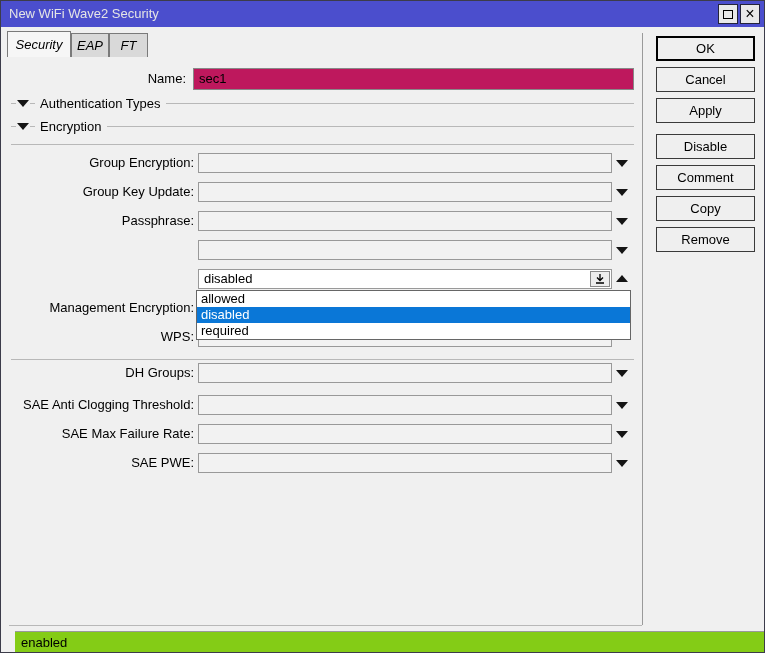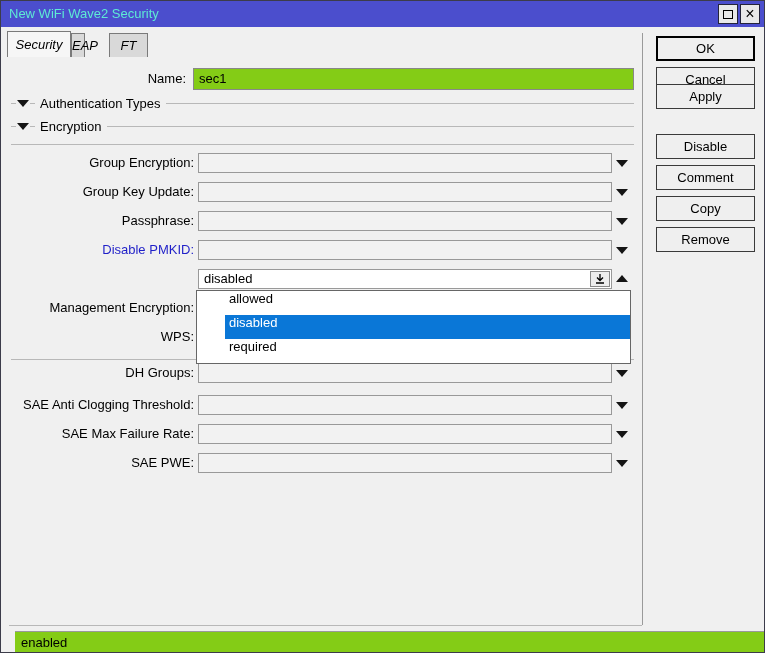--- a/index.html
+++ b/index.html
@@ -3,36 +3,36 @@
 <meta charset="utf-8">
 <style>
   html,body { margin:0; padding:0; background:#ffffff; }
   #window {
     position:relative; width:765px; height:653px; box-sizing:border-box;
     background:#f0f0f0; border:1px solid #3c3c4a; overflow:hidden;
     font-family:"Liberation Sans", sans-serif; font-size:13px; color:#000;
   }
   
   .titlebar { position:absolute; top:0; left:0; right:0; height:26px; background:#4b4ecd; }
-  .titlebar .title { position:absolute; left:8px; top:5px; color:#5eead4; font-size:13px; }
+  .titlebar .title { position:absolute; left:8px; top:5px; color:#e5e5e5; font-size:13px; }
   .tb-btn { position:absolute; top:3px; width:20px; height:20px; box-sizing:border-box;
     background:#e9e9e9; border:1px solid #24243a; display:flex; align-items:center; justify-content:center; }
   .tb-max { right:26px; }
   .tb-max .sq { width:10px; height:9px; border:1px solid #000; box-sizing:border-box; }
   .tb-close { right:4px; font-size:16px; line-height:1; color:#000; }
   
   .tab { position:absolute; box-sizing:border-box; border:1px solid #7a7a7a; border-bottom:none; text-align:center;font-style:italic; }
   .tab.active { left:6px; top:30px; width:64px; height:26px; background:#f6f6f6; line-height:25px; z-index:2; }
-  .tab.t1 { left:70px; top:32px; width:14px; height:24px; background:#d9d9d9; line-height:23px; }
+  .tab.t1 { left:70px; top:32px; width:38px; height:24px; background:#d9d9d9; line-height:23px; }
   .tab.t2 { left:108px; top:32px; width:39px; height:24px; background:#d9d9d9; line-height:23px; }
   
   .name-row { position:absolute; top:67px; left:0; height:22px; }
   .name-row .nlabel { position:absolute; left:0; width:185px; text-align:right; line-height:22px; }
   .name-row .ninput { position:absolute; left:192px; top:0; width:441px; height:22px; box-sizing:border-box;
-    background:#84cc16; border:1px solid #888; line-height:20px; padding-left:5px; }
+    background:#be185d; border:1px solid #888; line-height:20px; padding-left:5px; }
   
   .section { position:absolute; left:10px; width:623px; height:14px; display:flex; align-items:center; }
   .section .dash { width:5px; height:1px; background:#b8b8b8; }
   .section .tri { width:0; height:0; border-left:6px solid transparent; border-right:6px solid transparent;
     border-top:7px solid #141414; margin:0 1px; }
   .section .slabel { padding:0 6px 0 5px; white-space:nowrap; }
   .section .rule { flex:1; height:1px; background:#b8b8b8; }
   
   .hline { position:absolute; height:1px; background:#b8b8b8; }
   .vline { position:absolute; width:1px; background:#9a9a9a; }
@@ -45,21 +45,21 @@
   .fcombo.white { background:#fff; line-height:18px; padding-left:5px; }
   .arr { position:absolute; left:615px; top:7px; width:0; height:0;
     border-left:6px solid transparent; border-right:6px solid transparent; }
   .arr.down { border-top:7px solid #141414; }
   .arr.up { border-bottom:7px solid #141414; top:6px; }
   .combo-btn { position:absolute; right:1px; top:1px; width:20px; height:16px; box-sizing:border-box;
     background:#ededed; border:1px solid #888; display:flex; align-items:center; justify-content:center; }
   
   .popup { position:absolute; left:195px; top:289px; width:435px; box-sizing:border-box;
     background:#fff; border:1px solid #666; z-index:10; }
-  .popup-item { height:24px; line-height:16px; padding-left:4px;margin-left:28px; }
+  .popup-item { height:16px; line-height:16px; padding-left:4px; }
   .popup-item.selected { background:#0a77d7; color:#fff; }
   
   .btn { position:absolute; left:655px; width:99px; height:25px; box-sizing:border-box;
     background:#efefef; border:1px solid #3a3a3a; text-align:center; line-height:23px; }
   .btn.default { border:2px solid #000; line-height:21px; }
   
   .statusbar { position:absolute; left:0; right:0; top:630px; bottom:0; border-top:1px solid #999;
     background:#84cc16;margin-left:14px; }
   .statusbar .stext { position:absolute; left:6px; top:3px; }
 </style>
@@ -118,21 +118,20 @@
     <span class="flabel">Group Key Update:</span>
     <div class="fcombo"></div>
     <div class="arr down"></div>
   </div>
   <div class="frow" style="top:210px">
     <span class="flabel">Passphrase:</span>
     <div class="fcombo"></div>
     <div class="arr down"></div>
   </div>
   <div class="frow" style="top:239px">
-    <span class="flabel blue">Disable PMKID:</span>
     <div class="fcombo"></div>
     <div class="arr down"></div>
   </div>
   <div class="frow" style="top:268px">
     <div class="fcombo white">
       <span>disabled</span>
       <div class="combo-btn">
         <svg width="10" height="10" viewBox="0 0 10 10">
           <path d="M5 0 V6 M2 3.5 L5 6.5 L8 3.5 M1 9 H9" stroke="#000" stroke-width="1.3" fill="none"></path>
         </svg>
@@ -170,21 +169,21 @@
   </div>
 
   <div class="popup">
     <div class="popup-item">allowed</div>
     <div class="popup-item selected">disabled</div>
     <div class="popup-item">required</div>
   </div>
 
   <div class="btn default" style="top:35px">OK</div>
   <div class="btn" style="top:66px">Cancel</div>
-  <div class="btn" style="top:83px">Apply</div>
+  <div class="btn" style="top:97px">Apply</div>
   <div class="btn" style="top:133px">Disable</div>
   <div class="btn" style="top:164px">Comment</div>
   <div class="btn" style="top:195px">Copy</div>
   <div class="btn" style="top:226px">Remove</div>
 
   <div class="statusbar">
     <span class="stext">enabled</span>
   </div>
 
 </div>

